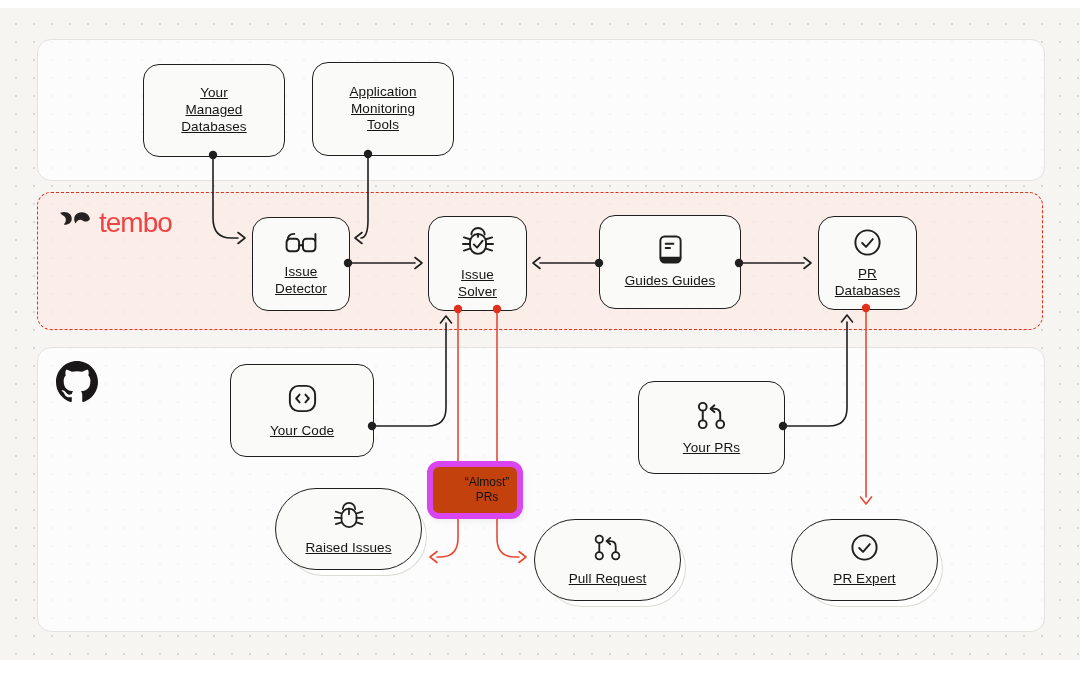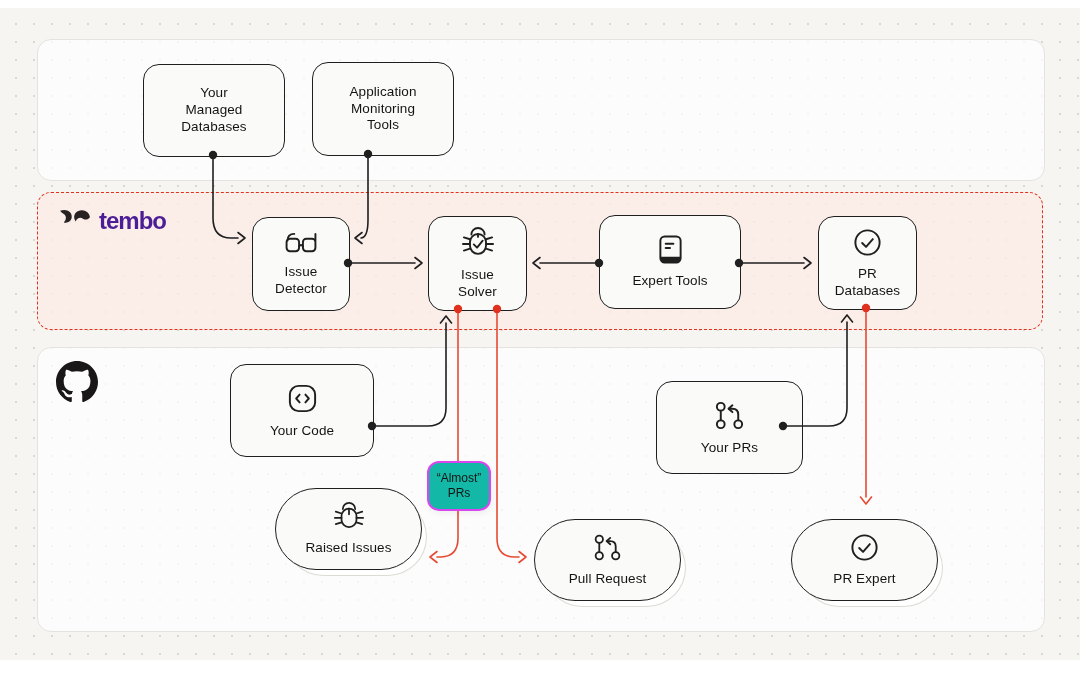--- a/index.html
+++ b/index.html
@@ -20,35 +20,35 @@
     background:rgba(255,255,255,0.72);
   }
   .tembo-band{
     position:absolute;border:1.6px dashed #e0301e;border-radius:14px;
     background:rgba(252,235,229,0.78);
   }
   .node{
     position:absolute;border:1.7px solid #1f1f1f;border-radius:16px;
     background:#fafaf8;display:flex;flex-direction:column;
     align-items:center;justify-content:center;gap:8px;
-    text-align:center;z-index:3;
+    text-align:center;z-index:3;text-decoration:underline;
   }
   .node .label{
     white-space:pre-line;font-size:13.5px;line-height:1.24;
     color:#141414;letter-spacing:.1px;
   }
   .pill{border-radius:46px;box-shadow:7px 8px 0 -3px #ffffff,7px 8px 0 -2px #dcdbd4;}
   .badge{
-    position:absolute;z-index:6;border:2px solid #d946ef;border-radius:12px;
-    background:#14b8a6;display:flex;align-items:center;justify-content:center;
-    text-align:center;box-shadow:2px 3px 6px rgba(0,0,0,0.05);
+    position:absolute;z-index:6;border:6px solid #d946ef;border-radius:12px;
+    background:#c2410c;display:flex;align-items:center;justify-content:center;
+    text-align:center;box-shadow:2px 3px 6px rgba(0,0,0,0.05);padding-left:24px;
   }
   .badge .label{white-space:pre-line;font-size:12px;line-height:1.25;color:#141414;}
   .tembo-logo{position:absolute;left:58px;top:207px;display:flex;align-items:center;gap:7px;z-index:3;}
-  .tembo-word{font-size:24px;font-weight:700;letter-spacing:-1px;color:#4c1d95;}
+  .tembo-word{font-size:28px;font-weight:400;letter-spacing:-1px;color:#ef4444;}
   .gh-logo{position:absolute;left:56px;top:361px;z-index:3;}
   svg.edges{position:absolute;left:0;top:0;z-index:5;pointer-events:none;}
   .icon{display:block;}
 </style>
 </head>
 <body>
 
 <div class="dotbg"></div>
 
 <div class="container" style="left:37px;top:39px;width:1006px;height:140px"></div>
@@ -105,42 +105,42 @@
   <div class="label">Issue
 Solver</div>
 </div>
 
 <div class="node" style="left:599px;top:215px;width:140px;height:92px">
   <svg class="icon" width="27" height="31" viewBox="0 0 28 32" fill="none" stroke="#1f1f1f" stroke-width="2" stroke-linecap="round">
     <rect x="3.5" y="2.5" width="21" height="27" rx="4.5"></rect>
     <path d="M9,10 H17 M9,14.5 H13.5"></path>
     <path d="M3.5,23.5 H24.5 V25 A4.5,4.5 0 0 1 20,29.5 H8 A4.5,4.5 0 0 1 3.5,25 Z" fill="#1f1f1f" stroke="none"></path>
   </svg>
-  <div class="label">Expert Tools</div>
+  <div class="label">Guides Guides</div>
 </div>
 
 <div class="node" style="left:818px;top:216px;width:97px;height:92px">
   <svg class="icon" width="31" height="31" viewBox="0 0 32 32" fill="none" stroke="#1f1f1f" stroke-width="2" stroke-linecap="round" stroke-linejoin="round">
     <circle cx="16" cy="16" r="12.5"></circle>
     <path d="M10.5,16.5 L14.5,20.5 L21.5,12.5"></path>
   </svg>
   <div class="label">PR
 Databases</div>
 </div>
 
 <div class="node" style="left:230px;top:364px;width:142px;height:91px">
   <svg class="icon" width="33" height="33" viewBox="0 0 34 34" fill="none" stroke="#1f1f1f" stroke-width="2" stroke-linecap="round" stroke-linejoin="round">
     <rect x="4" y="4" width="26" height="26" rx="9"></rect>
     <path d="M14,13 L10.5,17 L14,21"></path>
     <path d="M20,13 L23.5,17 L20,21"></path>
   </svg>
   <div class="label">Your Code</div>
 </div>
 
-<div class="node" style="left:656px;top:381px;width:145px;height:91px">
+<div class="node" style="left:638px;top:381px;width:145px;height:91px">
   <svg class="icon" width="33" height="33" viewBox="0 0 34 34" fill="none" stroke="#1f1f1f" stroke-width="2" stroke-linecap="round" stroke-linejoin="round">
     <circle cx="8" cy="8" r="4"></circle>
     <path d="M8,12 V22"></path>
     <circle cx="8" cy="26" r="4"></circle>
     <circle cx="26" cy="26" r="4"></circle>
     <path d="M26,22 V16 Q26,10 20,10 H16.5"></path>
     <path d="M20,6.5 L16,10 L20,13.5"></path>
   </svg>
   <div class="label">Your PRs</div>
 </div>

